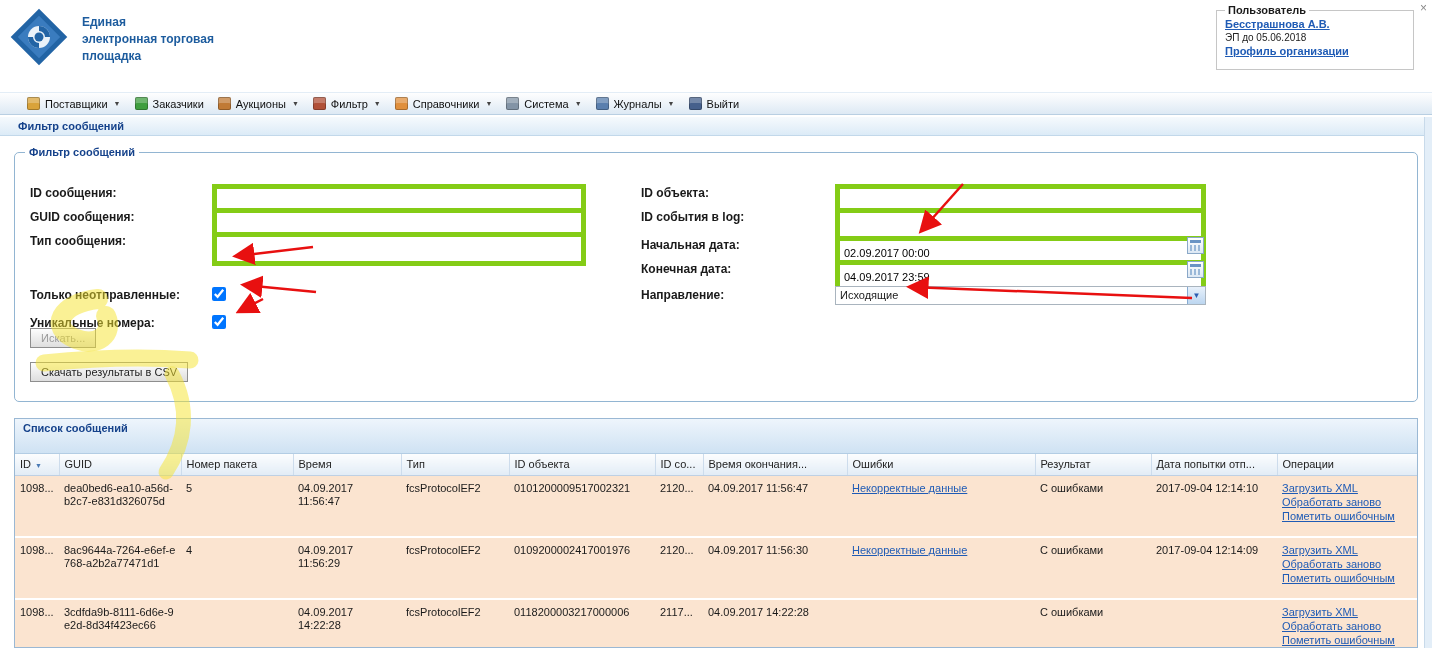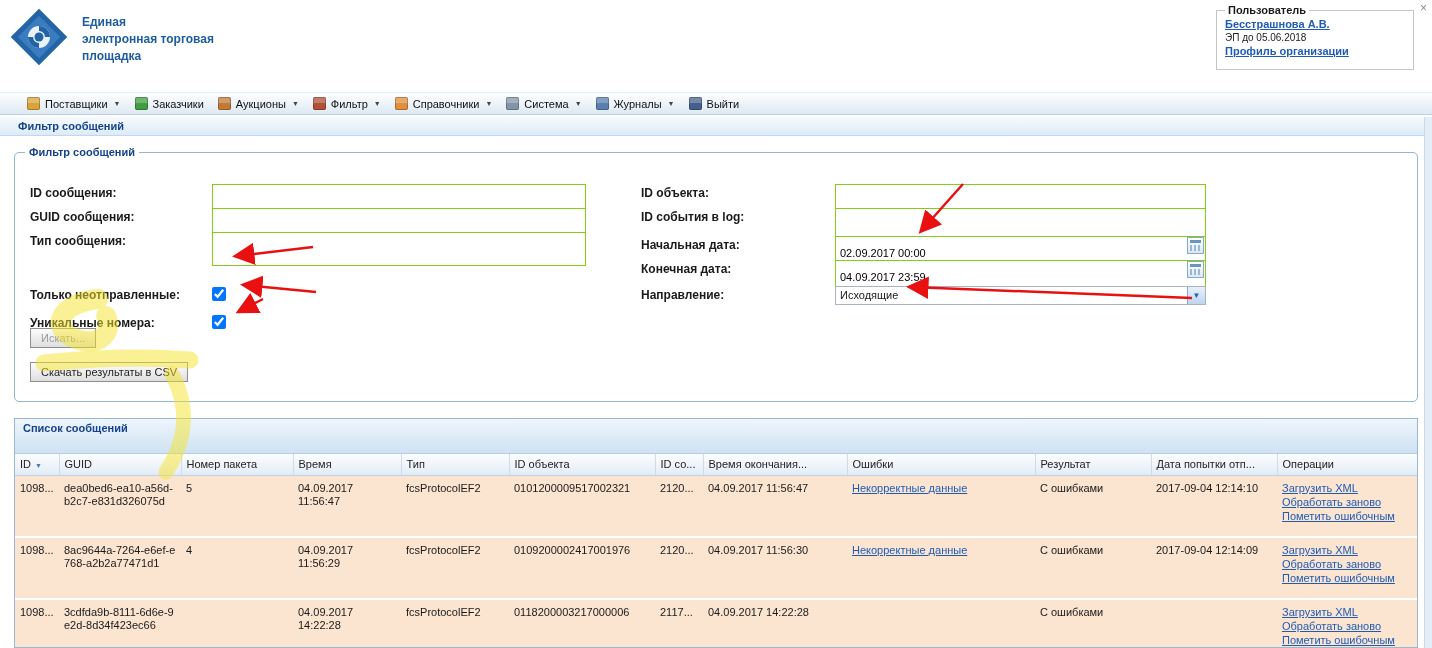--- a/index.html
+++ b/index.html
@@ -28,21 +28,21 @@
 
 .pagetitle{position:absolute;left:0;top:117px;width:1432px;height:19px;background:linear-gradient(#f6fafd,#dcebf7);border-bottom:1px solid #c2d8ea;color:#15428b;font-weight:bold;padding:3px 0 0 18px}
 .right-strip{position:absolute;left:1424px;top:117px;width:8px;height:531px;background:#e3eef8;border-left:1px solid #c8daea}
 
 
 fieldset.filter-fs{position:absolute;left:14px;top:146px;width:1404px;height:256px;border:1px solid #92b5d2;border-radius:5px;background:#fff}
 fieldset.filter-fs legend{margin-left:10px;padding:0 4px;font-weight:bold;color:#15428b;font-size:11px}
 .frow{position:absolute;left:0;right:0;height:20px}
 .flabel{position:absolute;left:15px;top:2px;font-weight:bold;font-size:12px;white-space:nowrap}
 .flabel.r{left:626px}
-.finput{position:absolute;top:0;height:34px;border:1px solid #84cc16;background:#fff;font:11px "Liberation Sans",sans-serif;padding:0 4px}
+.finput{position:absolute;top:0;height:34px;border:5px solid #84cc16;background:#fff;font:11px "Liberation Sans",sans-serif;padding:0 4px}
 .finput.l{left:197px;width:374px}
 .finput.r{left:820px;width:371px}
 .finput.dt{padding-right:22px}
 .fcheck{position:absolute;left:197px;top:1px;width:14px;height:14px}
 .cal-btn{position:absolute;left:1172px;top:1px;width:17px;height:17px;border:1px solid #8aa8c8;background:linear-gradient(#fff,#dce8f4);cursor:pointer}
 .cal-btn::before{content:"";position:absolute;left:2px;right:2px;top:2px;height:3px;background:#6a94c4}
 .cal-btn::after{content:"";position:absolute;left:2px;right:2px;top:7px;bottom:2px;background:repeating-linear-gradient(90deg,#9ab8d8 0 2px,transparent 2px 4px)}
 .selectbox{position:absolute;left:820px;top:0;width:371px;height:19px;border:1px solid #a9b4be;background:#fff;padding:2px 4px;cursor:pointer}
 .sel-btn{position:absolute;right:0;top:0;width:18px;height:17px;background:linear-gradient(#e8f1fb,#bcd6f0);border-left:1px solid #86abd2;color:#2a5db0;font-size:8px;text-align:center;line-height:17px}
 .btn{position:absolute;border:1px solid #8e8e8e;border-radius:0;background:linear-gradient(#fdfdfd,#dedede);padding:3px 10px;font:11px "Liberation Sans",sans-serif;color:#222;cursor:pointer}

